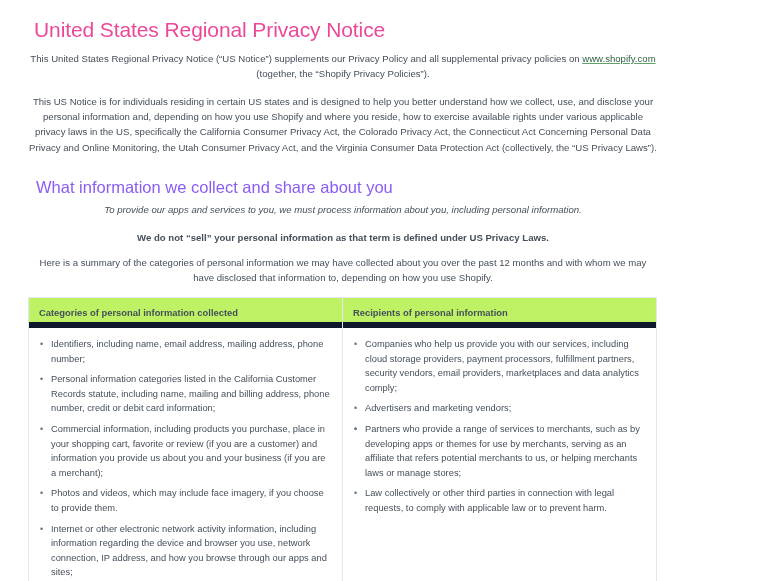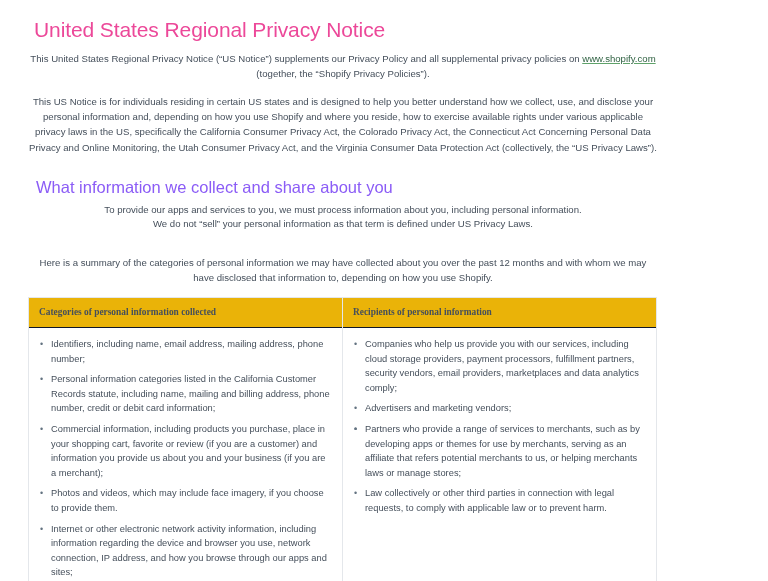--- a/index.html
+++ b/index.html
@@ -74,29 +74,28 @@
     }
     .col.left {
       width: 314px;
       border-right: 1px solid #e4e7eb;
     }
     .col.right {
       width: 313px;
     }
     .col-head {
       height: 30px;
-      background: #eab308;
-      border-bottom: 1px solid #0f172a;
+      background: #bef264;
+      border-bottom: 6px solid #0f172a;
       box-sizing: border-box;
       padding: 9px 10px 0 10px;
       font-size: 9.4px;
       font-weight: 700;
       color: #454f5b;
       white-space: nowrap;
-      font-family: Liberation Serif, serif;
     }
     .col ul {
       list-style: none;
       margin: 0;
       padding: 9px 10px 0 10px;
     }
     .col li {
       position: relative;
       padding-left: 12px;
       font-size: 9.3px;
@@ -118,22 +117,22 @@
 <div class="page">
 
   <h1 class="title">United States Regional Privacy Notice</h1>
 
   <p class="para" style="top:51px;"><span>This United States Regional Privacy Notice (“US Notice”) supplements our Privacy Policy and all supplemental privacy policies on </span><a href="#">www.shopify.com</a><span> (together, the “Shopify Privacy Policies”).</span></p>
 
   <p class="para" style="top:94px;">This US Notice is for individuals residing in certain US states and is designed to help you better understand how we collect, use, and disclose your personal information and, depending on how you use Shopify and where you reside, how to exercise available rights under various applicable privacy laws in the US, specifically the California Consumer Privacy Act, the Colorado Privacy Act, the Connecticut Act Concerning Personal Data Privacy and Online Monitoring, the Utah Consumer Privacy Act, and the Virginia Consumer Data Protection Act (collectively, the “US Privacy Laws”).</p>
 
   <h2 class="section">What information we collect and share about you</h2>
 
-  <p class="para" style="top:202px;">To provide our apps and services to you, we must process information about you, including personal information.</p>
-  <p class="para" style="top:216px;">We do not “sell” your personal information as that term is defined under US Privacy Laws.</p>
+  <p class="para" style="top:202px;font-style:italic;">To provide our apps and services to you, we must process information about you, including personal information.</p>
+  <p class="para" style="top:230px;font-weight:bold;">We do not “sell” your personal information as that term is defined under US Privacy Laws.</p>
   <p class="para" style="top:255px;">Here is a summary of the categories of personal information we may have collected about you over the past 12 months and with whom we may have disclosed that information to, depending on how you use Shopify.</p>
 
   <div class="table">
     <div class="col left">
       <div class="col-head">Categories of personal information collected</div>
       <ul>
         <li><span class="bullet">•</span><span>Identifiers, including name, email address, mailing address, phone number;</span></li>
         <li><span class="bullet">•</span><span>Personal information categories listed in the California Customer Records statute, including name, mailing and billing address, phone number, credit or debit card information;</span></li>
         <li><span class="bullet">•</span><span>Commercial information, including products you purchase, place in your shopping cart, favorite or review (if you are a customer) and information you provide us about you and your business (if you are a merchant);</span></li>
         <li><span class="bullet">•</span><span>Photos and videos, which may include face imagery, if you choose to provide them.</span></li>

